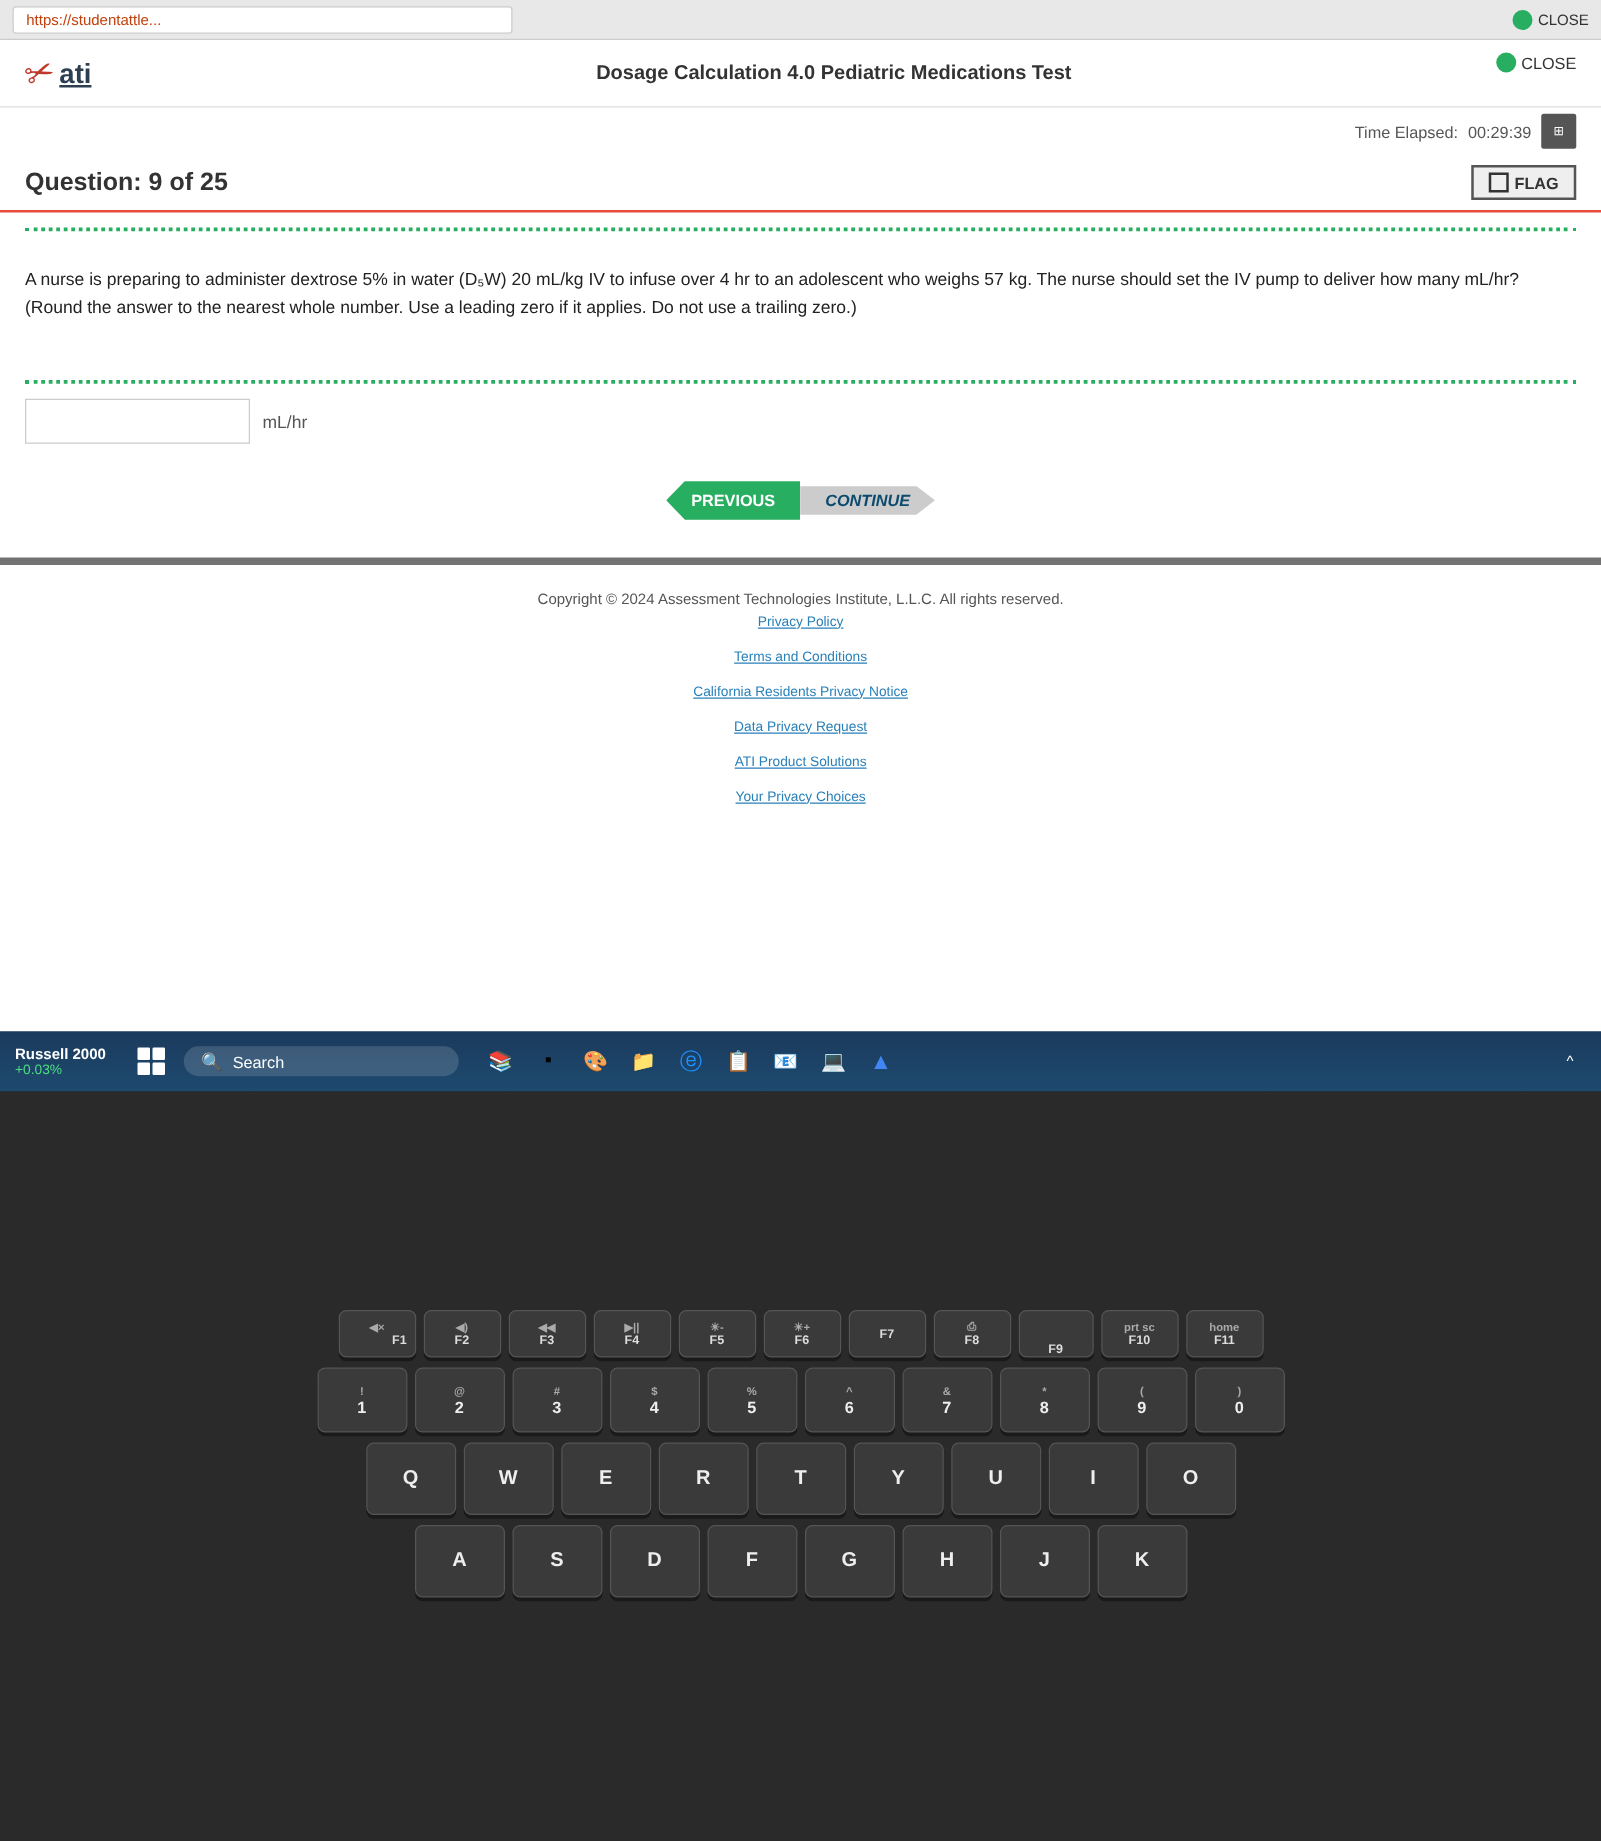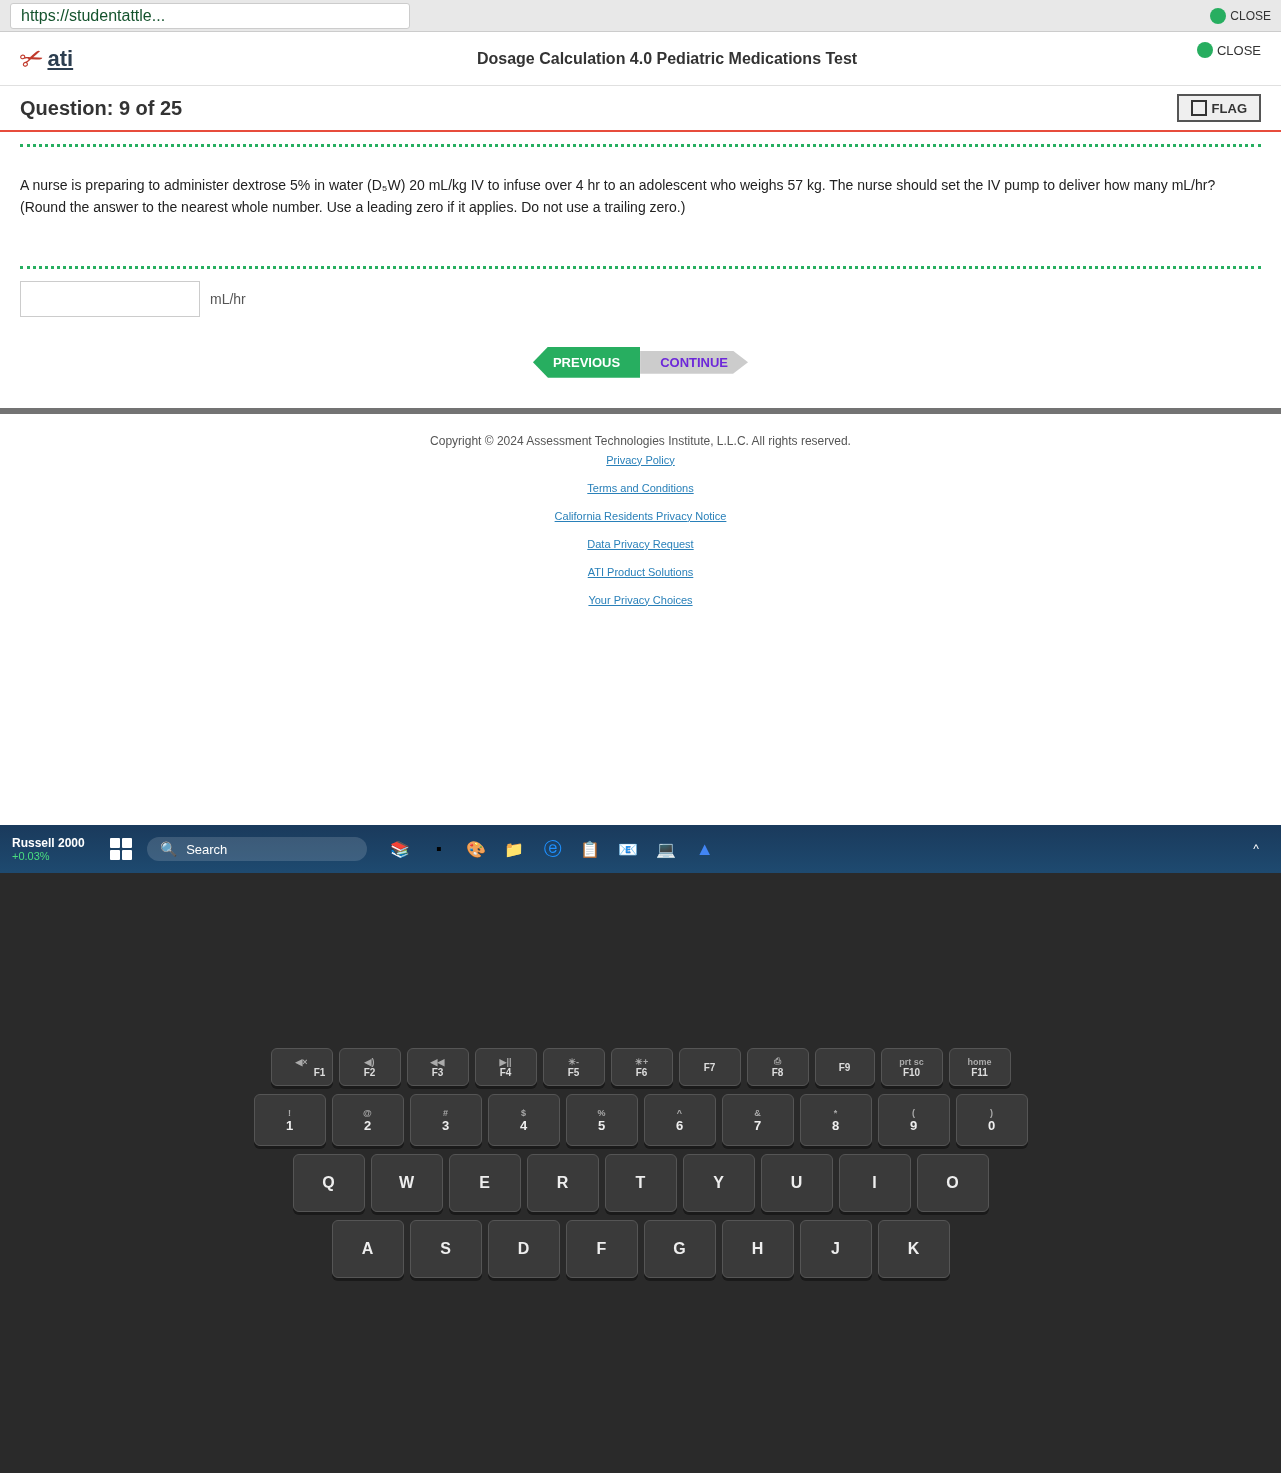--- a/index.html
+++ b/index.html
@@ -30,22 +30,22 @@
       display: flex;
       align-items: center;
       padding: 0 10px;
       border-bottom: 1px solid #ccc;
     }
     .browser-url {
       background: white;
       border: 1px solid #ccc;
       border-radius: 3px;
       padding: 3px 10px;
-      font-size: 16px;
-      color: #14532d;
+      font-size: 12px;
+      color: #c2410c;
       flex: 1;
       max-width: 400px;
     }
     .close-btn-browser {
       margin-left: auto;
       font-size: 12px;
       color: #333;
       cursor: pointer;
       display: flex;
       align-items: center;
@@ -213,27 +213,28 @@
       color: white;
       border: none;
       padding: 8px 20px;
       font-size: 13px;
       font-weight: bold;
       cursor: pointer;
       clip-path: polygon(15px 0%, 100% 0%, 100% 100%, 15px 100%, 0% 50%);
     }
     .continue-btn {
       background: #ccc;
-      color: #6d28d9;
+      color: #0c4a6e;
       border: none;
       padding: 4px 20px;
       font-size: 13px;
       font-weight: bold;
       cursor: pointer;
       clip-path: polygon(0% 0%, calc(100% - 15px) 0%, 100% 50%, calc(100% - 15px) 100%, 0% 100%);
+      font-style: italic;
     }
 
     
     .footer {
       text-align: center;
       padding: 20px;
       font-size: 12px;
       color: #555;
       border-top: 6px solid #737373;
       margin-top: 20px;
@@ -435,20 +436,25 @@
         <span class="ati-scissors">✂</span>
         <span class="ati-text">ati</span>
       </div>
       <div class="ati-title">Dosage Calculation 4.0 Pediatric Medications Test</div>
       <div class="close-btn">
         <span class="close-icon-circle"></span>
         <span>CLOSE</span>
       </div>
     </div>
 
+    <div class="timer-area">
+      <span>Time Elapsed:</span>
+      <span>00:29:39</span>
+      <div class="calc-icon">⊞</div>
+    </div>
 
     <div class="question-header">
       <span class="question-number">Question: 9 of 25</span>
       <button class="flag-btn">
         <span class="flag-icon-box"></span>
         <span>FLAG</span>
       </button>
     </div>
 
     <hr class="dotted-sep">
@@ -550,21 +556,21 @@
       <span class="key-fn">☀+</span>
         <span style="font-size:10px;">F6</span>
     </div>
     <div class="fn-key key" style="width:62px;">
       <span style="font-size:10px;">F7</span>
     </div>
     <div class="fn-key key" style="width:62px;">
       <span class="key-fn">⎙</span>
         <span style="font-size:10px;">F8</span>
     </div>
-    <div class="fn-key key" style="width:60px;">
+    <div class="fn-key key" style="width:60px;justify-content:flex-end;">
       <span style="font-size:10px;">F9</span>
     </div>
     <div class="fn-key key" style="width:62px;">
       <span class="key-fn">prt sc</span>
         <span style="font-size:10px;">F10</span>
     </div>
     <div class="fn-key key" style="width:62px;">
       <span class="key-fn">home</span>
         <span style="font-size:10px;">F11</span>
     </div>

